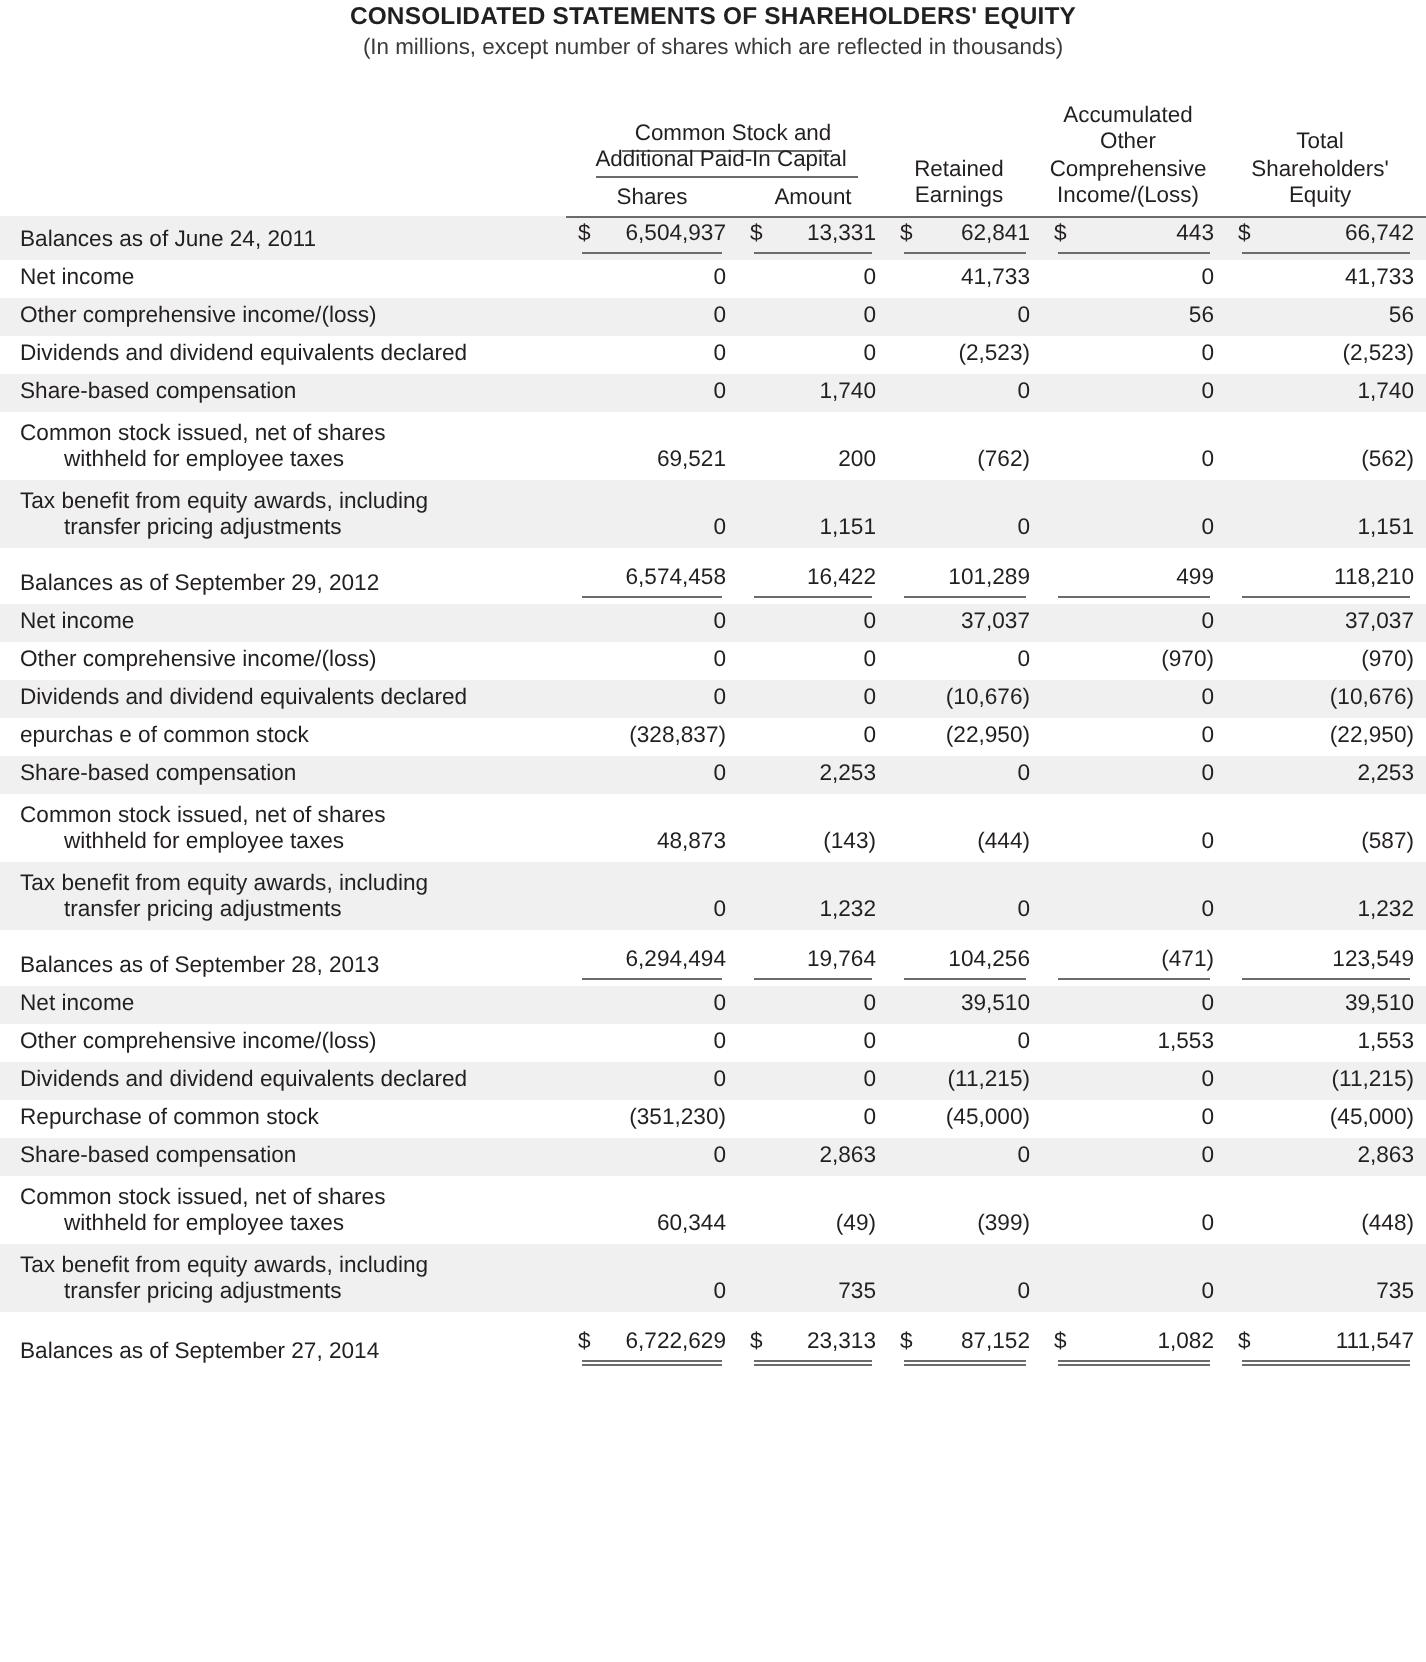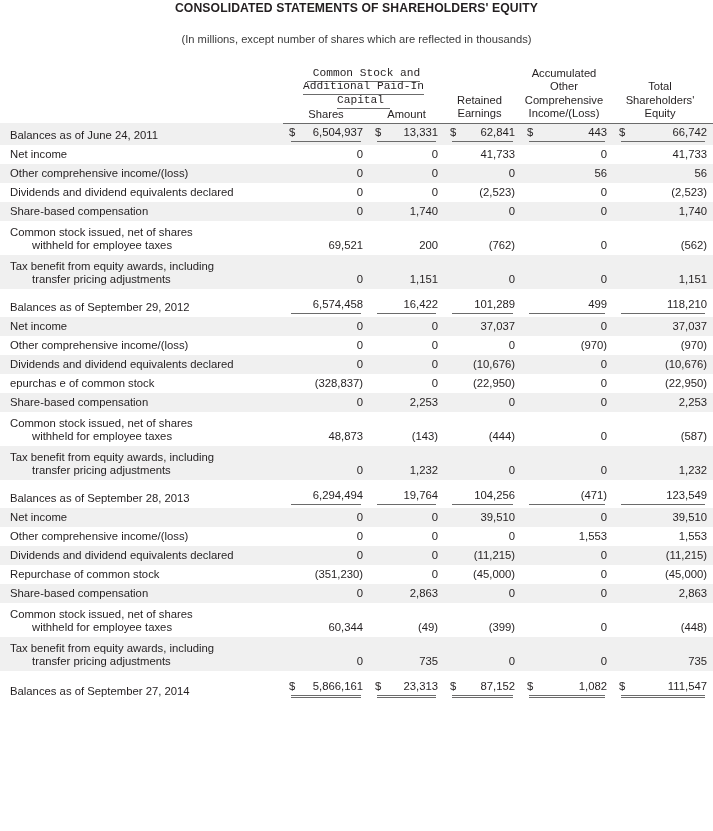--- a/index.html
+++ b/index.html
@@ -32,21 +32,21 @@
     font-size: 12.2px;
     font-weight: bold;
     letter-spacing: .1px;
     line-height: 15px;
     color: #231f20;
   }
   .doc-subtitle {
     font-size: 11.2px;
     font-weight: normal;
     line-height: 15px;
-    margin-top: 16px;
+    margin-top: 1px;
     color: #3a3a3a;
   }
 
   
   table.equity {
     border-collapse: collapse;
     width: 713px;
     table-layout: fixed;
     margin-top: 20px;
     font-size: 11.3px;
@@ -66,21 +66,20 @@
     line-height: 13.4px;
     vertical-align: bottom;
     padding: 0 6px 2px 0;
     text-align: center;
     color: #231f20;
   }
   th.blank { padding: 0; }
   th.group-head {
     vertical-align: bottom;
     padding: 0 0 1px 0;
-    font-family: Liberation Mono, monospace;
   }
   .group-head-inner {
     border-bottom: 1px solid #6b6b6b;
     padding: 0 6px 2px 6px;
     line-height: 13.4px;
   }
   th.sub-head {
     padding-bottom: 1px;
     padding-right: 6px;
     padding-left: 6px;
@@ -423,21 +422,21 @@
           <td class="num rule-bottom"><span>735</span></td>
           <td class="num rule-bottom"><span>0</span></td>
           <td class="num rule-bottom"><span>0</span></td>
           <td class="num rule-bottom"><span>735</span></td>
         </tr>
         <tr class="plain tall">
           <td class="label ind0"><span>Balances as of September 27, 2014</span></td>
           <td class="num rule-dbl">
             <span class="money">
               <span class="cur">$</span>
-              <span>5,866,161</span>
+              <span>6,722,629</span>
             </span>
             <span class="ruleline"></span>
             <span class="ruleline2"></span>
           </td>
           <td class="num rule-dbl">
             <span class="money">
               <span class="cur">$</span>
               <span>23,313</span>
             </span>
             <span class="ruleline"></span>

